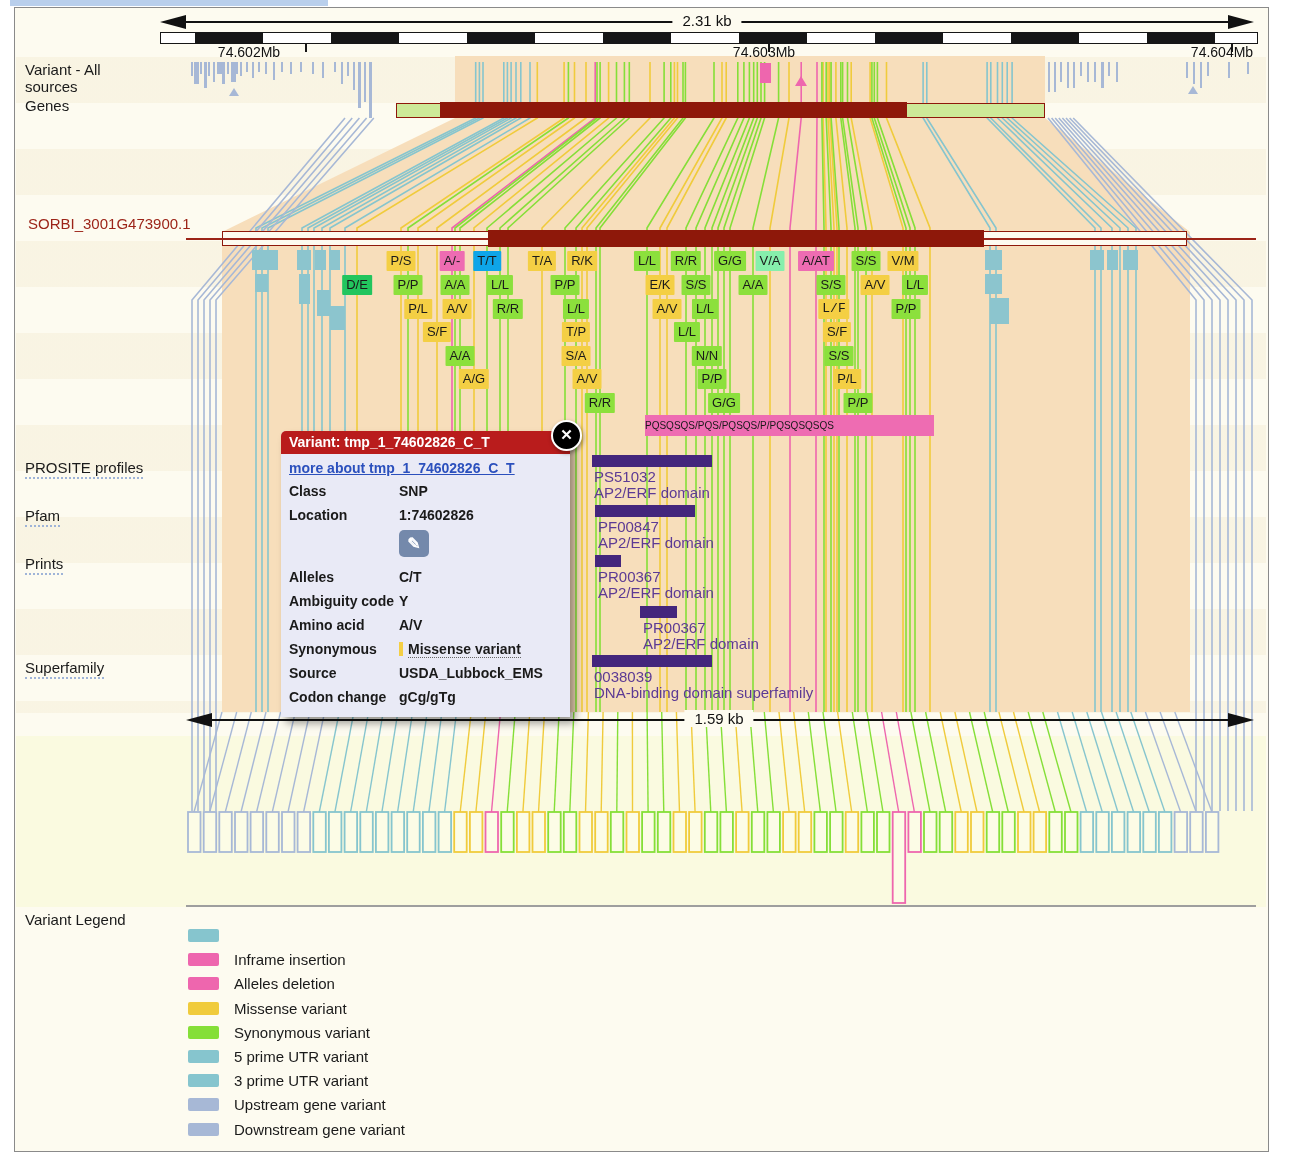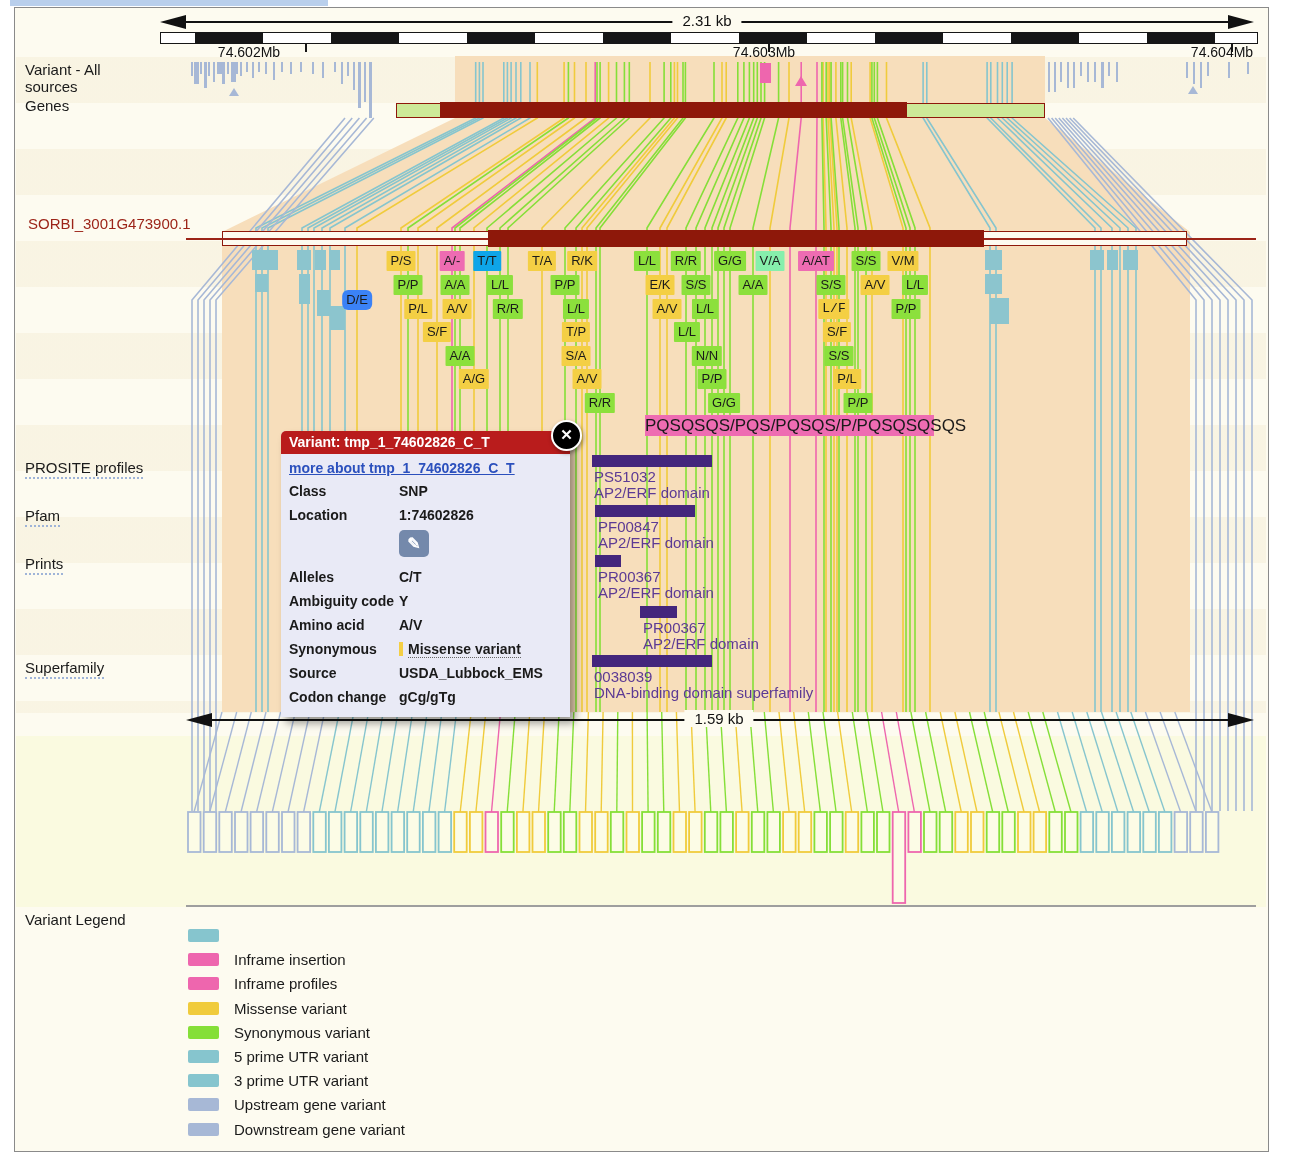--- a/index.html
+++ b/index.html
@@ -361,21 +361,21 @@
       <div class="aa" style="left:487px;top:251px;background:#0ea5e9;">T/T</div>
       <div class="aa" style="left:542px;top:251px;background:#f4cf44;">T/A</div>
       <div class="aa" style="left:582px;top:251px;background:#f4cf44;">R/K</div>
       <div class="aa" style="left:647px;top:251px;background:#8ce03c;">L/L</div>
       <div class="aa" style="left:686px;top:251px;background:#8ce03c;">R/R</div>
       <div class="aa" style="left:730px;top:251px;background:#8ce03c;">G/G</div>
       <div class="aa" style="left:770px;top:251px;background:#86efac;">V/A</div>
       <div class="aa" style="left:816px;top:251px;background:#ee6cb2;">A/AT</div>
       <div class="aa" style="left:866px;top:251px;background:#8ce03c;">S/S</div>
       <div class="aa" style="left:903px;top:251px;background:#f4cf44;">V/M</div>
-      <div class="aa" style="left:357px;top:290px;background:#3b82f6;border-radius:6px;">D/E</div>
+      <div class="aa" style="left:357px;top:275px;background:#22c55e;">D/E</div>
       <div class="aa" style="left:408px;top:275px;background:#8ce03c;">P/P</div>
       <div class="aa" style="left:455px;top:275px;background:#8ce03c;">A/A</div>
       <div class="aa" style="left:500px;top:275px;background:#8ce03c;">L/L</div>
       <div class="aa" style="left:565px;top:275px;background:#8ce03c;">P/P</div>
       <div class="aa" style="left:660px;top:275px;background:#f4cf44;">E/K</div>
       <div class="aa" style="left:696px;top:275px;background:#8ce03c;">S/S</div>
       <div class="aa" style="left:753px;top:275px;background:#8ce03c;">A/A</div>
       <div class="aa" style="left:831px;top:275px;background:#8ce03c;">S/S</div>
       <div class="aa" style="left:875px;top:275px;background:#f4cf44;">A/V</div>
       <div class="aa" style="left:915px;top:275px;background:#8ce03c;">L/L</div>
@@ -396,21 +396,21 @@
       <div class="aa" style="left:707px;top:346px;background:#8ce03c;">N/N</div>
       <div class="aa" style="left:839px;top:346px;background:#8ce03c;">S/S</div>
       <div class="aa" style="left:474px;top:369px;background:#f4cf44;">A/G</div>
       <div class="aa" style="left:587px;top:369px;background:#f4cf44;">A/V</div>
       <div class="aa" style="left:712px;top:369px;background:#8ce03c;">P/P</div>
       <div class="aa" style="left:847px;top:369px;background:#f4cf44;">P/L</div>
       <div class="aa" style="left:600px;top:393px;background:#8ce03c;">R/R</div>
       <div class="aa" style="left:724px;top:393px;background:#8ce03c;">G/G</div>
       <div class="aa" style="left:858px;top:393px;background:#8ce03c;">P/P</div>
     </div>
-<div class="abs" style="left:645px;top:415px;width:289px;height:21px;background:#ee6cb2;color:#1a1a1a;font-size:17px;line-height:21px;text-align:left;white-space:nowrap;">PQSQSQS/PQS/PQSQS/P/PQSQSQSQS</div>
+<div class="abs" style="left:645px;top:415px;width:289px;height:21px;background:#ee6cb2;color:#1a1a1a;font-size:10px;line-height:21px;text-align:left;white-space:nowrap;">PQSQSQS/PQS/PQSQS/P/PQSQSQSQS</div>
 <div class="abs" id="domain-layer" style="left:0;top:0;">
       <div class="dom-bar" style="left:592px;top:455px;width:120px;"></div>
       <div class="dom-txt" style="left:594px;top:468px;">PS51032</div>
       <div class="dom-txt" style="left:594px;top:484px;">AP2/ERF domain</div>
       <div class="dom-bar" style="left:595px;top:505px;width:100px;"></div>
       <div class="dom-txt" style="left:598px;top:518px;">PF00847</div>
       <div class="dom-txt" style="left:598px;top:534px;">AP2/ERF domain</div>
       <div class="dom-bar" style="left:595px;top:555px;width:26px;"></div>
       <div class="dom-txt" style="left:598px;top:568px;">PR00367</div>
       <div class="dom-txt" style="left:598px;top:584px;">AP2/ERF domain</div>
@@ -433,21 +433,21 @@
       <div class="legend-row" style="top:929px;">
     <div class="legend-sw" style="background:#86c5ce;"></div>
     <div class="legend-tx"></div>
       </div>
       <div class="legend-row" style="top:953.2px;">
     <div class="legend-sw" style="background:#ee66ae;"></div>
     <div class="legend-tx">Inframe insertion</div>
       </div>
       <div class="legend-row" style="top:977.4px;">
     <div class="legend-sw" style="background:#ee66ae;"></div>
-    <div class="legend-tx">Inframe profiles</div>
+    <div class="legend-tx">Alleles deletion</div>
       </div>
       <div class="legend-row" style="top:1001.6px;">
     <div class="legend-sw" style="background:#f0cb3c;"></div>
     <div class="legend-tx">Missense variant</div>
       </div>
       <div class="legend-row" style="top:1025.8px;">
     <div class="legend-sw" style="background:#85df38;"></div>
     <div class="legend-tx">Synonymous variant</div>
       </div>
       <div class="legend-row" style="top:1050px;">

